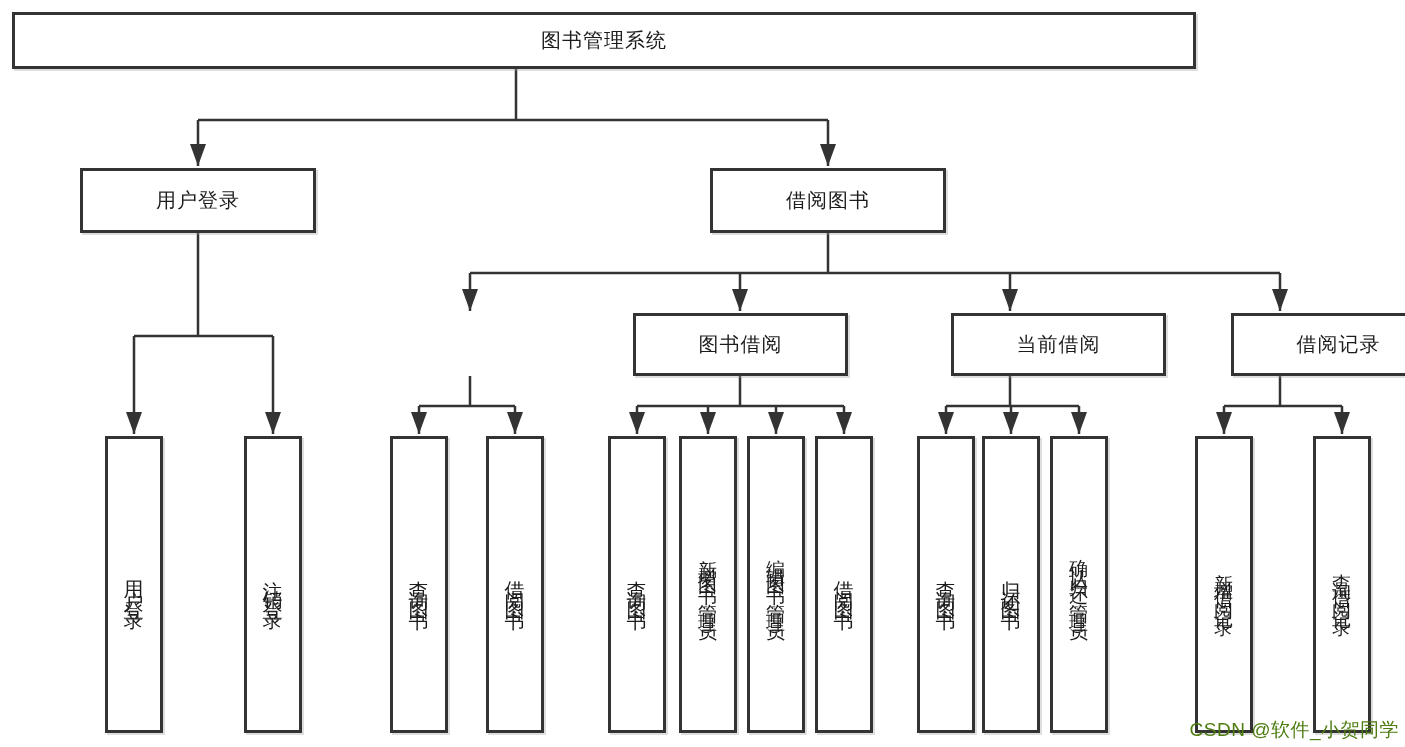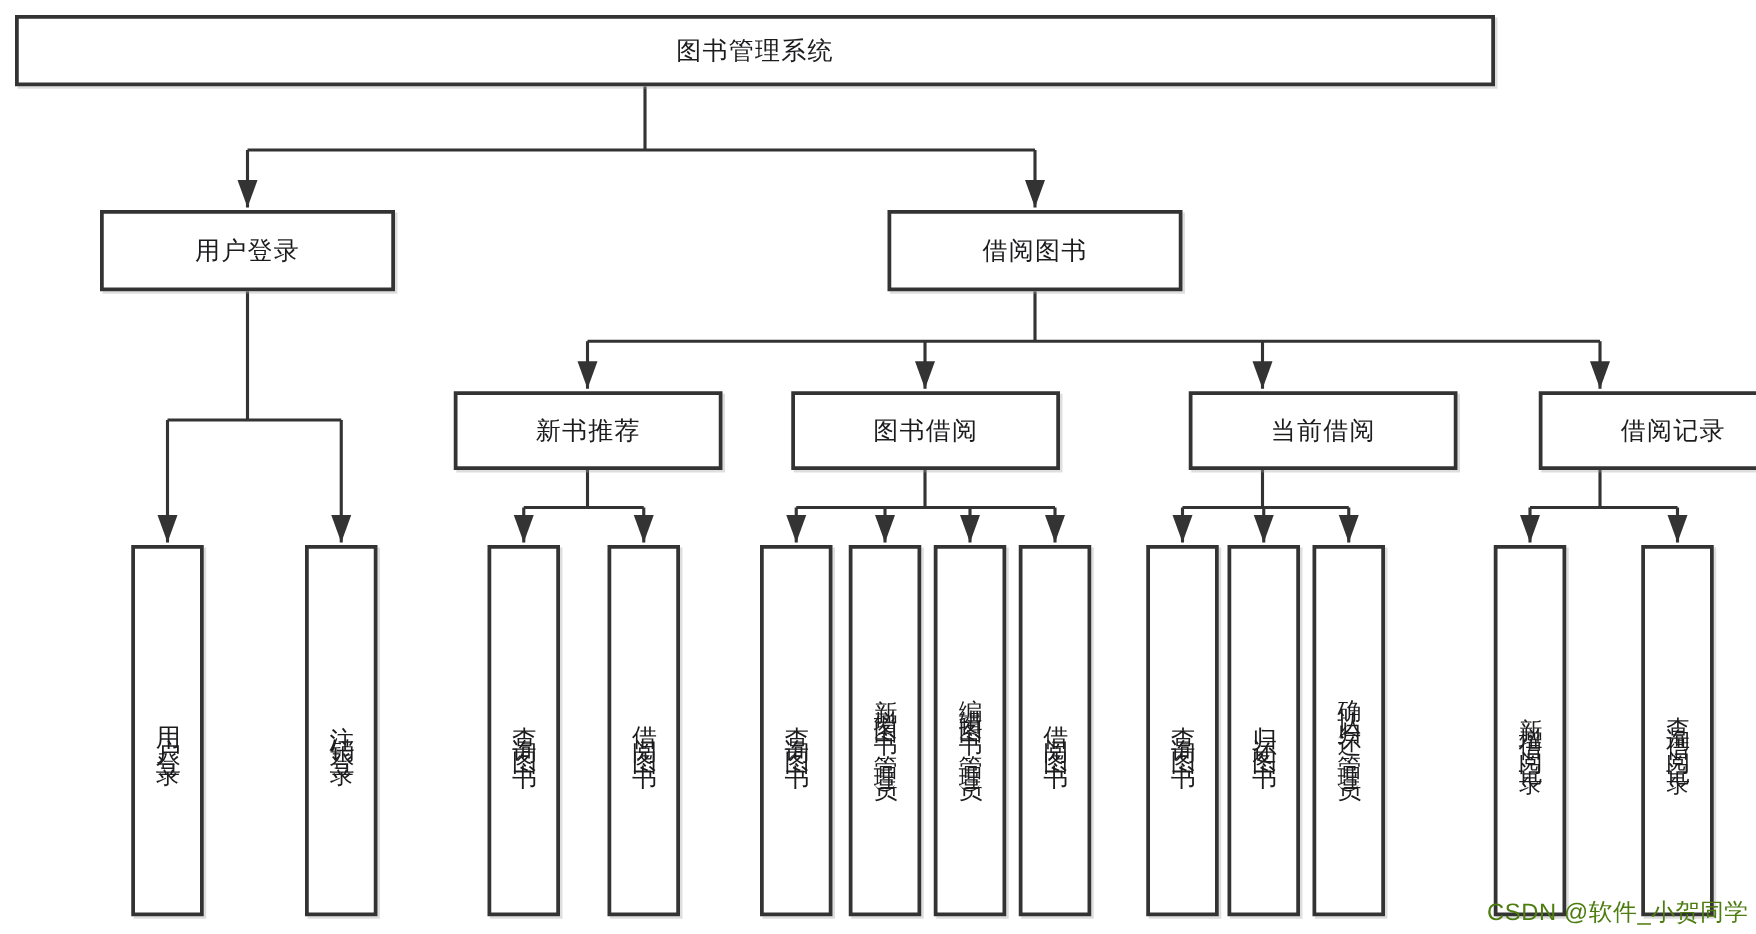--- a/index.html
+++ b/index.html
@@ -120,23 +120,20 @@
     <span>图书管理系统</span>
   </div>
 
   <div class="node" style="left:80px; top:168px; width:236px; height:65px;">
     <span>用户登录</span>
   </div>
   <div class="node" style="left:710px; top:168px; width:236px; height:65px;">
     <span>借阅图书</span>
   </div>
 
-  <div class="node" style="left:363px; top:313px; width:215px; height:63px;">
-    <span>新书推荐</span>
-  </div>
   <div class="node" style="left:633px; top:313px; width:215px; height:63px;">
     <span>图书借阅</span>
   </div>
   <div class="node" style="left:903px; top:313px; width:215px; height:63px;margin-left:48px;">
     <span>当前借阅</span>
   </div>
   <div class="node" style="left:1231px; top:313px; width:215px; height:63px;">
     <span>借阅记录</span>
   </div>
 

